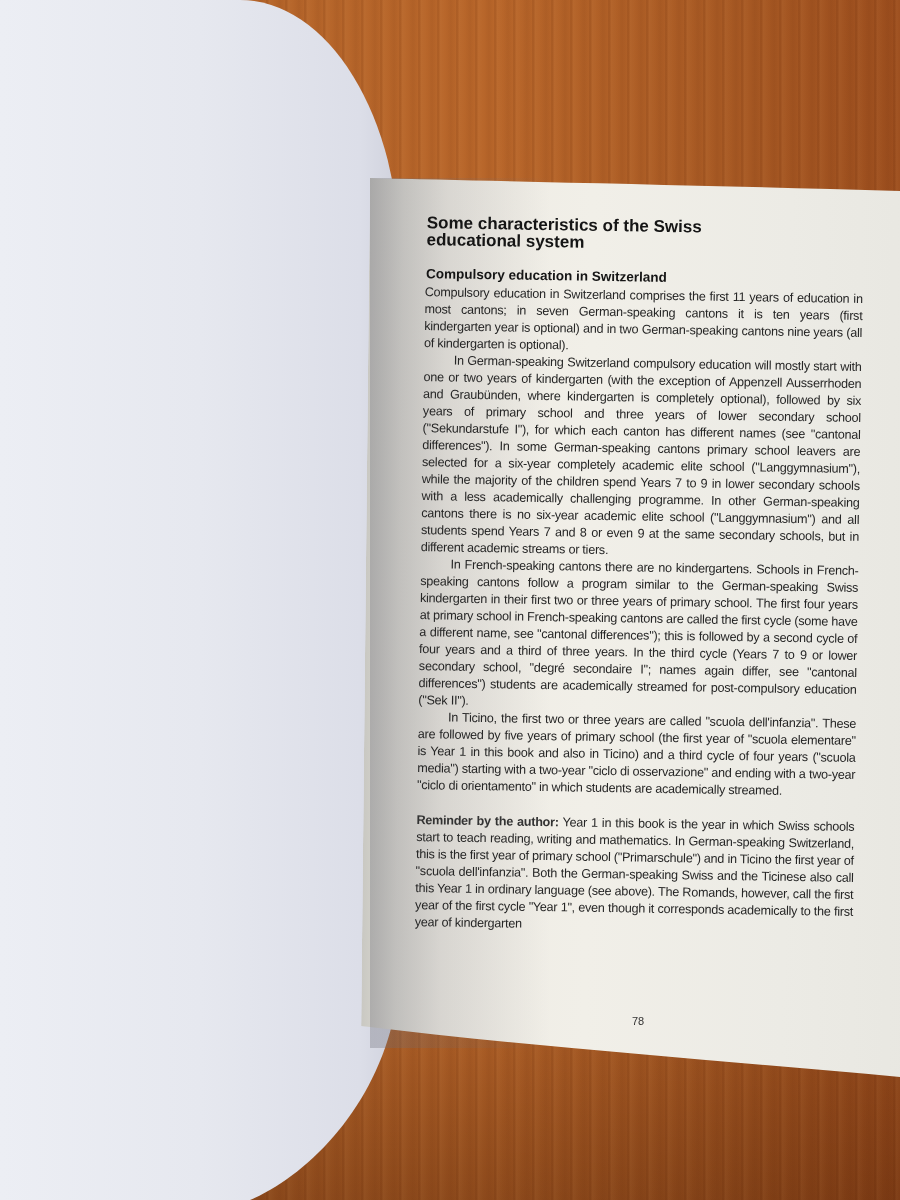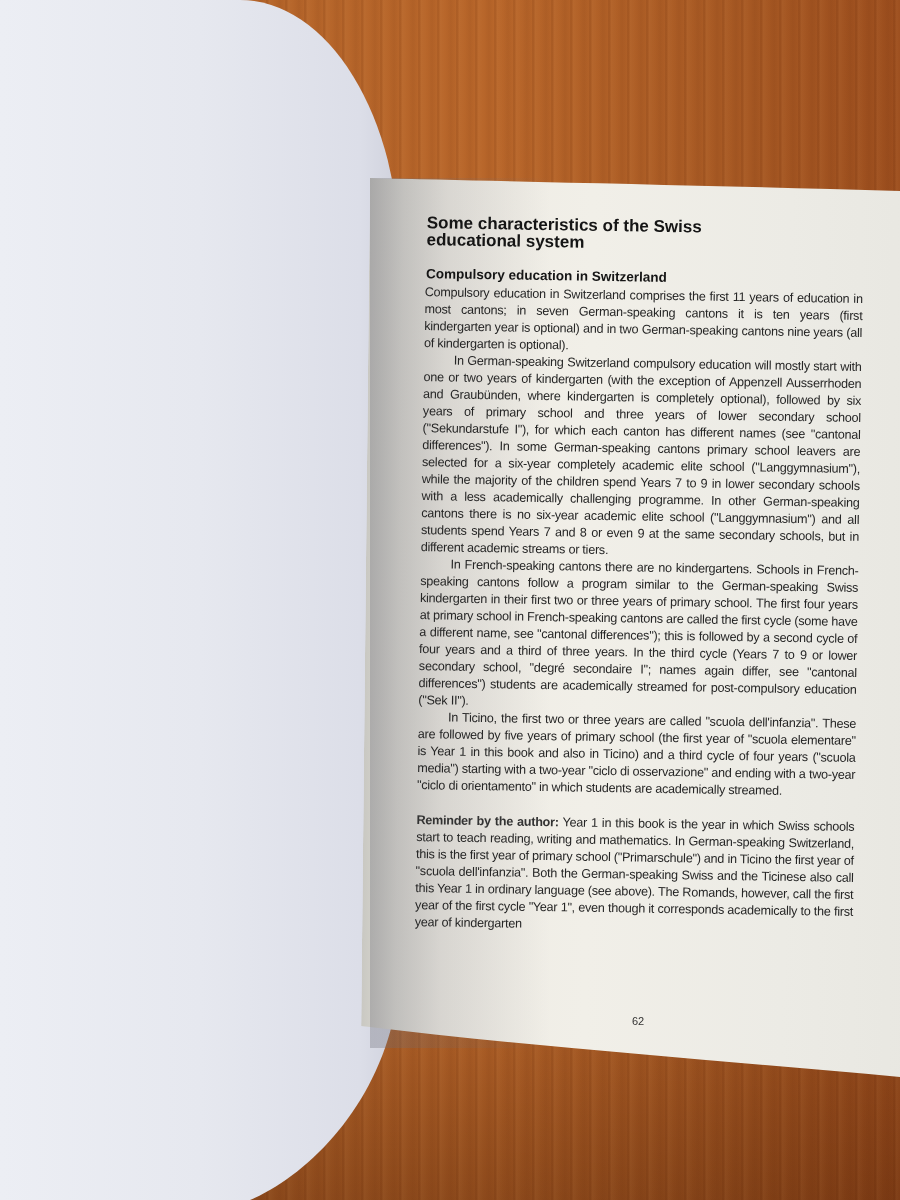--- a/index.html
+++ b/index.html
@@ -77,13 +77,13 @@
   <div class="section-title">Compulsory education in Switzerland</div>
 
   <p class="para">Compulsory education in Switzerland comprises the first 11 years of education in most cantons; in seven German-speaking cantons it is ten years (first kindergarten year is optional) and in two German-speaking cantons nine years (all of kindergarten is optional).</p>
   <p class="para indent">In German-speaking Switzerland compulsory education will mostly start with one or two years of kindergarten (with the exception of Appenzell Ausserrhoden and Graubünden, where kindergarten is completely optional), followed by six years of primary school and three years of lower secondary school  ("Sekundarstufe I"), for which each canton has different names (see "cantonal differences"). In some German-speaking cantons primary school leavers are selected for a six-year completely academic elite school ("Langgymnasium"), while the majority of the children spend Years 7 to 9 in lower secondary schools with a less academically challenging programme. In other German-speaking cantons there is no six-year academic elite school ("Langgymnasium") and all students spend Years 7 and 8 or even 9 at the same secondary schools, but in different academic streams or tiers.</p>
   <p class="para indent">In French-speaking cantons there are no kindergartens. Schools in French-speaking cantons follow a program similar to the German-speaking Swiss kindergarten in their first two or three years of primary school. The first four years at primary school in French-speaking cantons are called the first cycle (some have a different name, see "cantonal differences"); this is followed by a second cycle of four years and a third of three years. In the third cycle (Years 7 to 9 or lower secondary school, "degré secondaire I"; names again differ, see "cantonal differences") students are academically streamed for post-compulsory education ("Sek II").</p>
   <p class="para indent">In Ticino, the first two or three years are called "scuola dell'infanzia". These are followed by five years of primary school (the first year of "scuola elementare" is Year 1 in this book and also in Ticino) and a third cycle of four years ("scuola media") starting with a two-year "ciclo di osservazione" and ending with a two-year "ciclo di orientamento" in which students are academically streamed.</p>
 
   <p class="para reminder"><span class="reminder-label">Reminder by the author:</span><span> Year 1 in this book is the year in which Swiss schools start to teach reading, writing and mathematics. In German-speaking Switzerland, this is the first year of primary school ("Primarschule") and in Ticino the first year of "scuola dell'infanzia". Both the German-speaking Swiss and the Ticinese also call this Year 1 in ordinary language (see above). The Romands, however, call the first year of the first cycle "Year 1", even though it corresponds academically to the first year of kindergarten</span></p>
 </div>
 
-<div class="page-number">62</div>
+<div class="page-number">78</div>
 
 </body></html>

